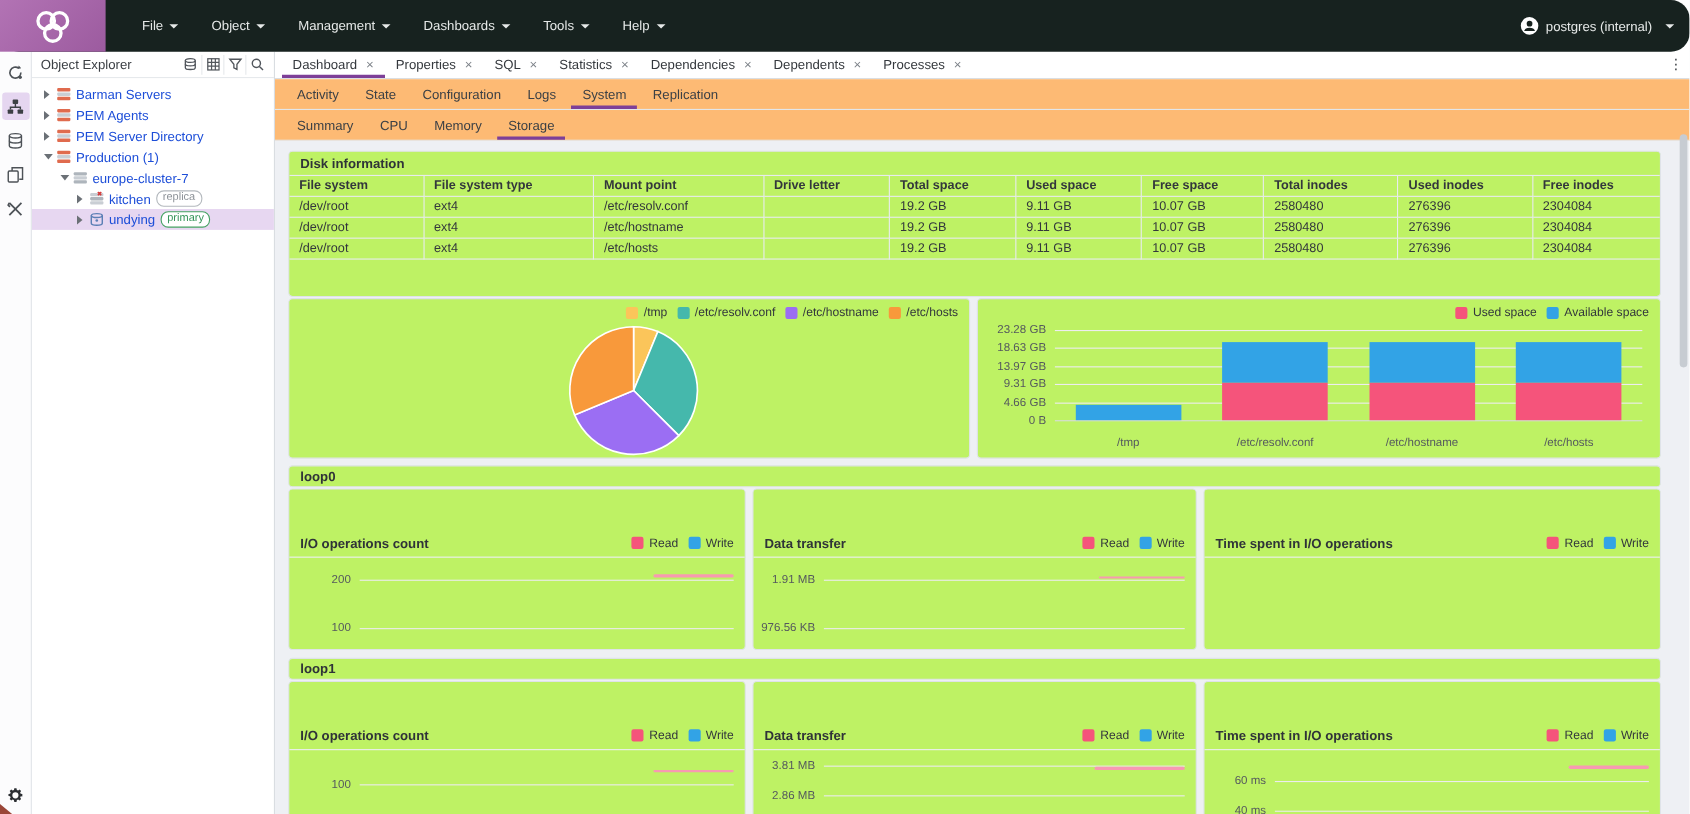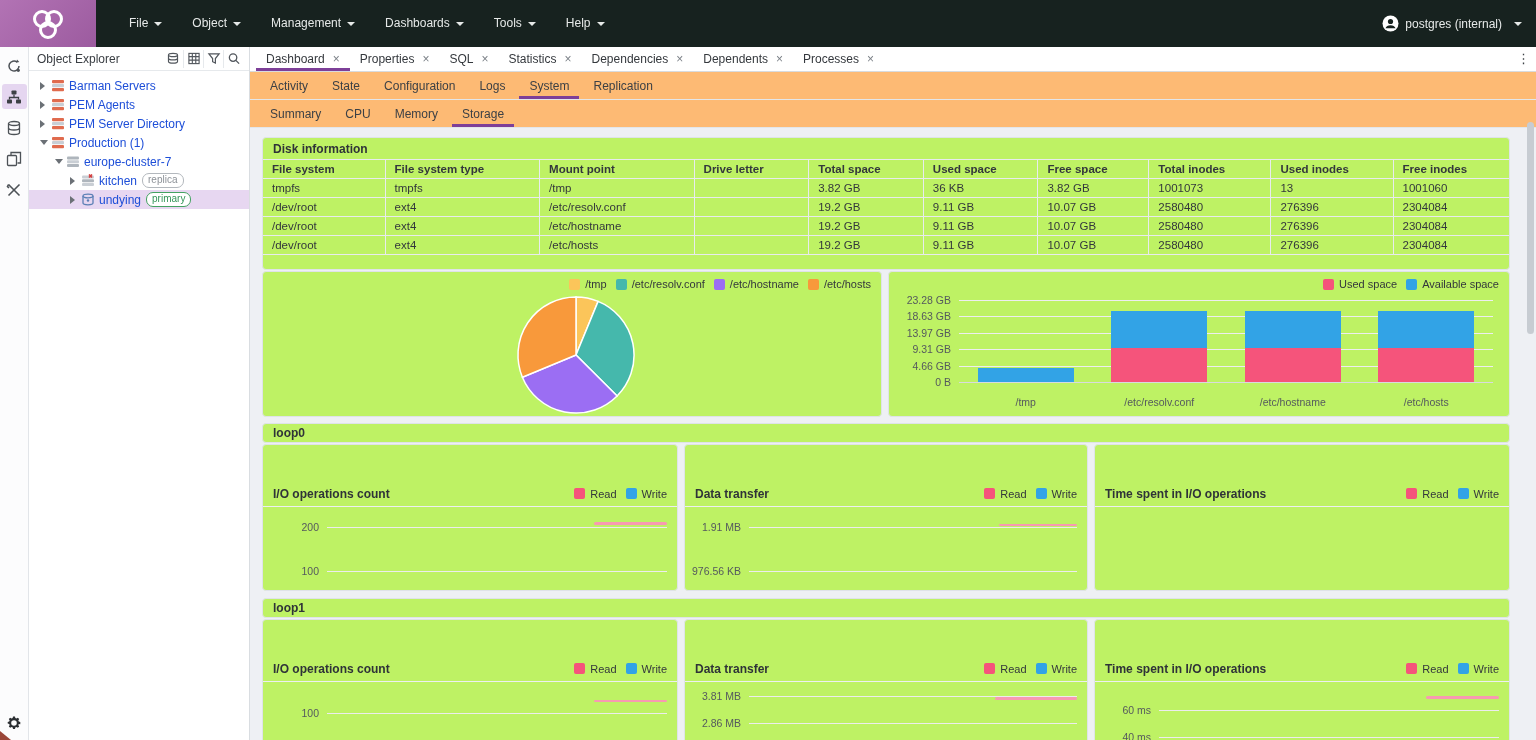--- a/index.html
+++ b/index.html
@@ -1,20 +1,20 @@
 <!DOCTYPE html>
 <html><head>
 <meta charset="utf-8">
 <style>
   * { margin:0; padding:0; box-sizing:border-box; }
   html,body { width:1536px; height:740px; overflow:hidden; font-family:"Liberation Sans", sans-serif; font-size:12px; background:#fff; }
   .app { position:relative; width:1536px; height:740px; overflow:hidden; }
 
   
-  .header { position:absolute; top:0; left:0; width:1536px; height:47px; background:#17221f; display:flex; align-items:center; z-index:5; }
+  .header { position:absolute; top:0; left:0; width:1536px; height:47px; background:#17221f; display:flex; align-items:center; z-index:5;border-radius:17px; }
   .logo { width:96px; height:47px; background:linear-gradient(135deg,#b273b4,#9c5b9f); display:flex; align-items:center; justify-content:center; }
   .menus { display:flex; margin-left:18px; }
   .menu-item { color:#e6e9e8; padding:0 15px; line-height:47px; cursor:pointer; display:flex; align-items:center; }
   .caret { display:inline-block; width:0; height:0; border:4px solid transparent; border-top-color:currentColor; margin-left:6px; margin-top:4px; }
   .user { position:absolute; right:14px; top:0; height:47px; display:flex; align-items:center; color:#e6e9e8; cursor:pointer; }
   .user .ulabel { margin:0 6px; }
 
   
   .rail { position:absolute; top:47px; left:0; width:29px; bottom:0; background:#fcfcfd; border-right:1px solid #e2e5e9; z-index:4; }
   .rail-icon { width:25px; height:25px; margin:6px auto 4px; display:flex; align-items:center; justify-content:center; color:#4d5257; border-radius:3px; cursor:pointer; }
@@ -394,32 +394,20 @@
                 <th>Drive letter</th>
                 <th>Total space</th>
                 <th>Used space</th>
                 <th>Free space</th>
                 <th>Total inodes</th>
                 <th>Used inodes</th>
                 <th>Free inodes</th>
               </tr>
             </thead>
           <tbody id="disk-body">
-              <tr>
-                <td>tmpfs</td>
-                <td>tmpfs</td>
-                <td>/tmp</td>
-                <td></td>
-                <td>3.82 GB</td>
-                <td>36 KB</td>
-                <td>3.82 GB</td>
-                <td>1001073</td>
-                <td>13</td>
-                <td>1001060</td>
-              </tr>
               <tr>
                 <td>/dev/root</td>
                 <td>ext4</td>
                 <td>/etc/resolv.conf</td>
                 <td></td>
                 <td>19.2 GB</td>
                 <td>9.11 GB</td>
                 <td>10.07 GB</td>
                 <td>2580480</td>
                 <td>276396</td>

